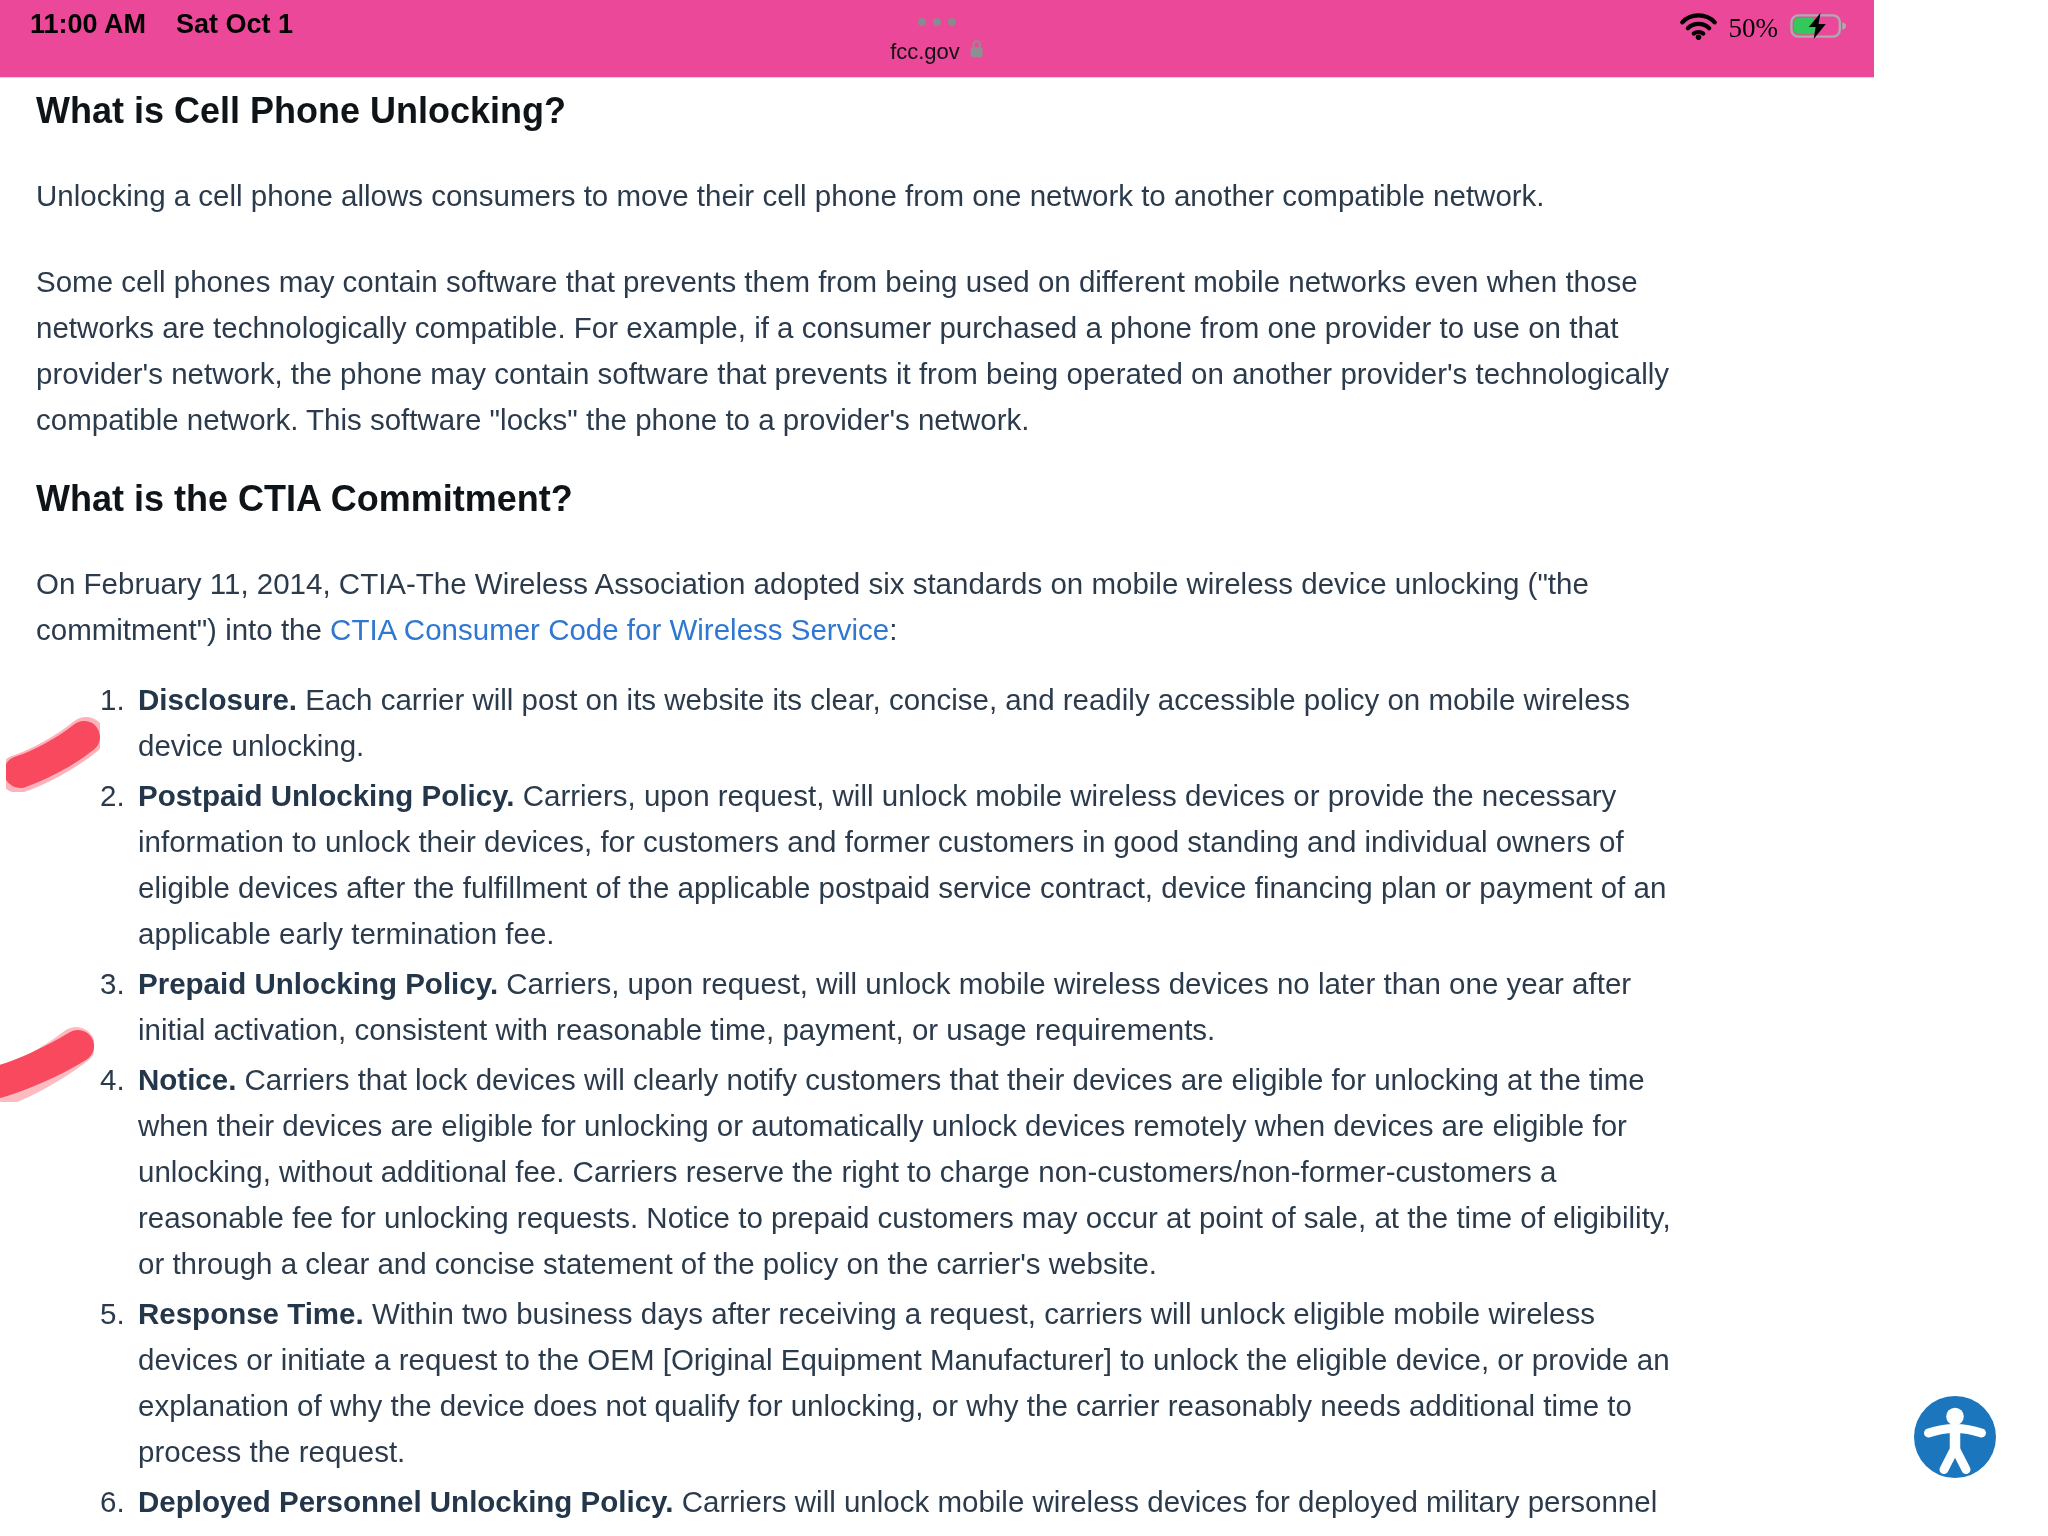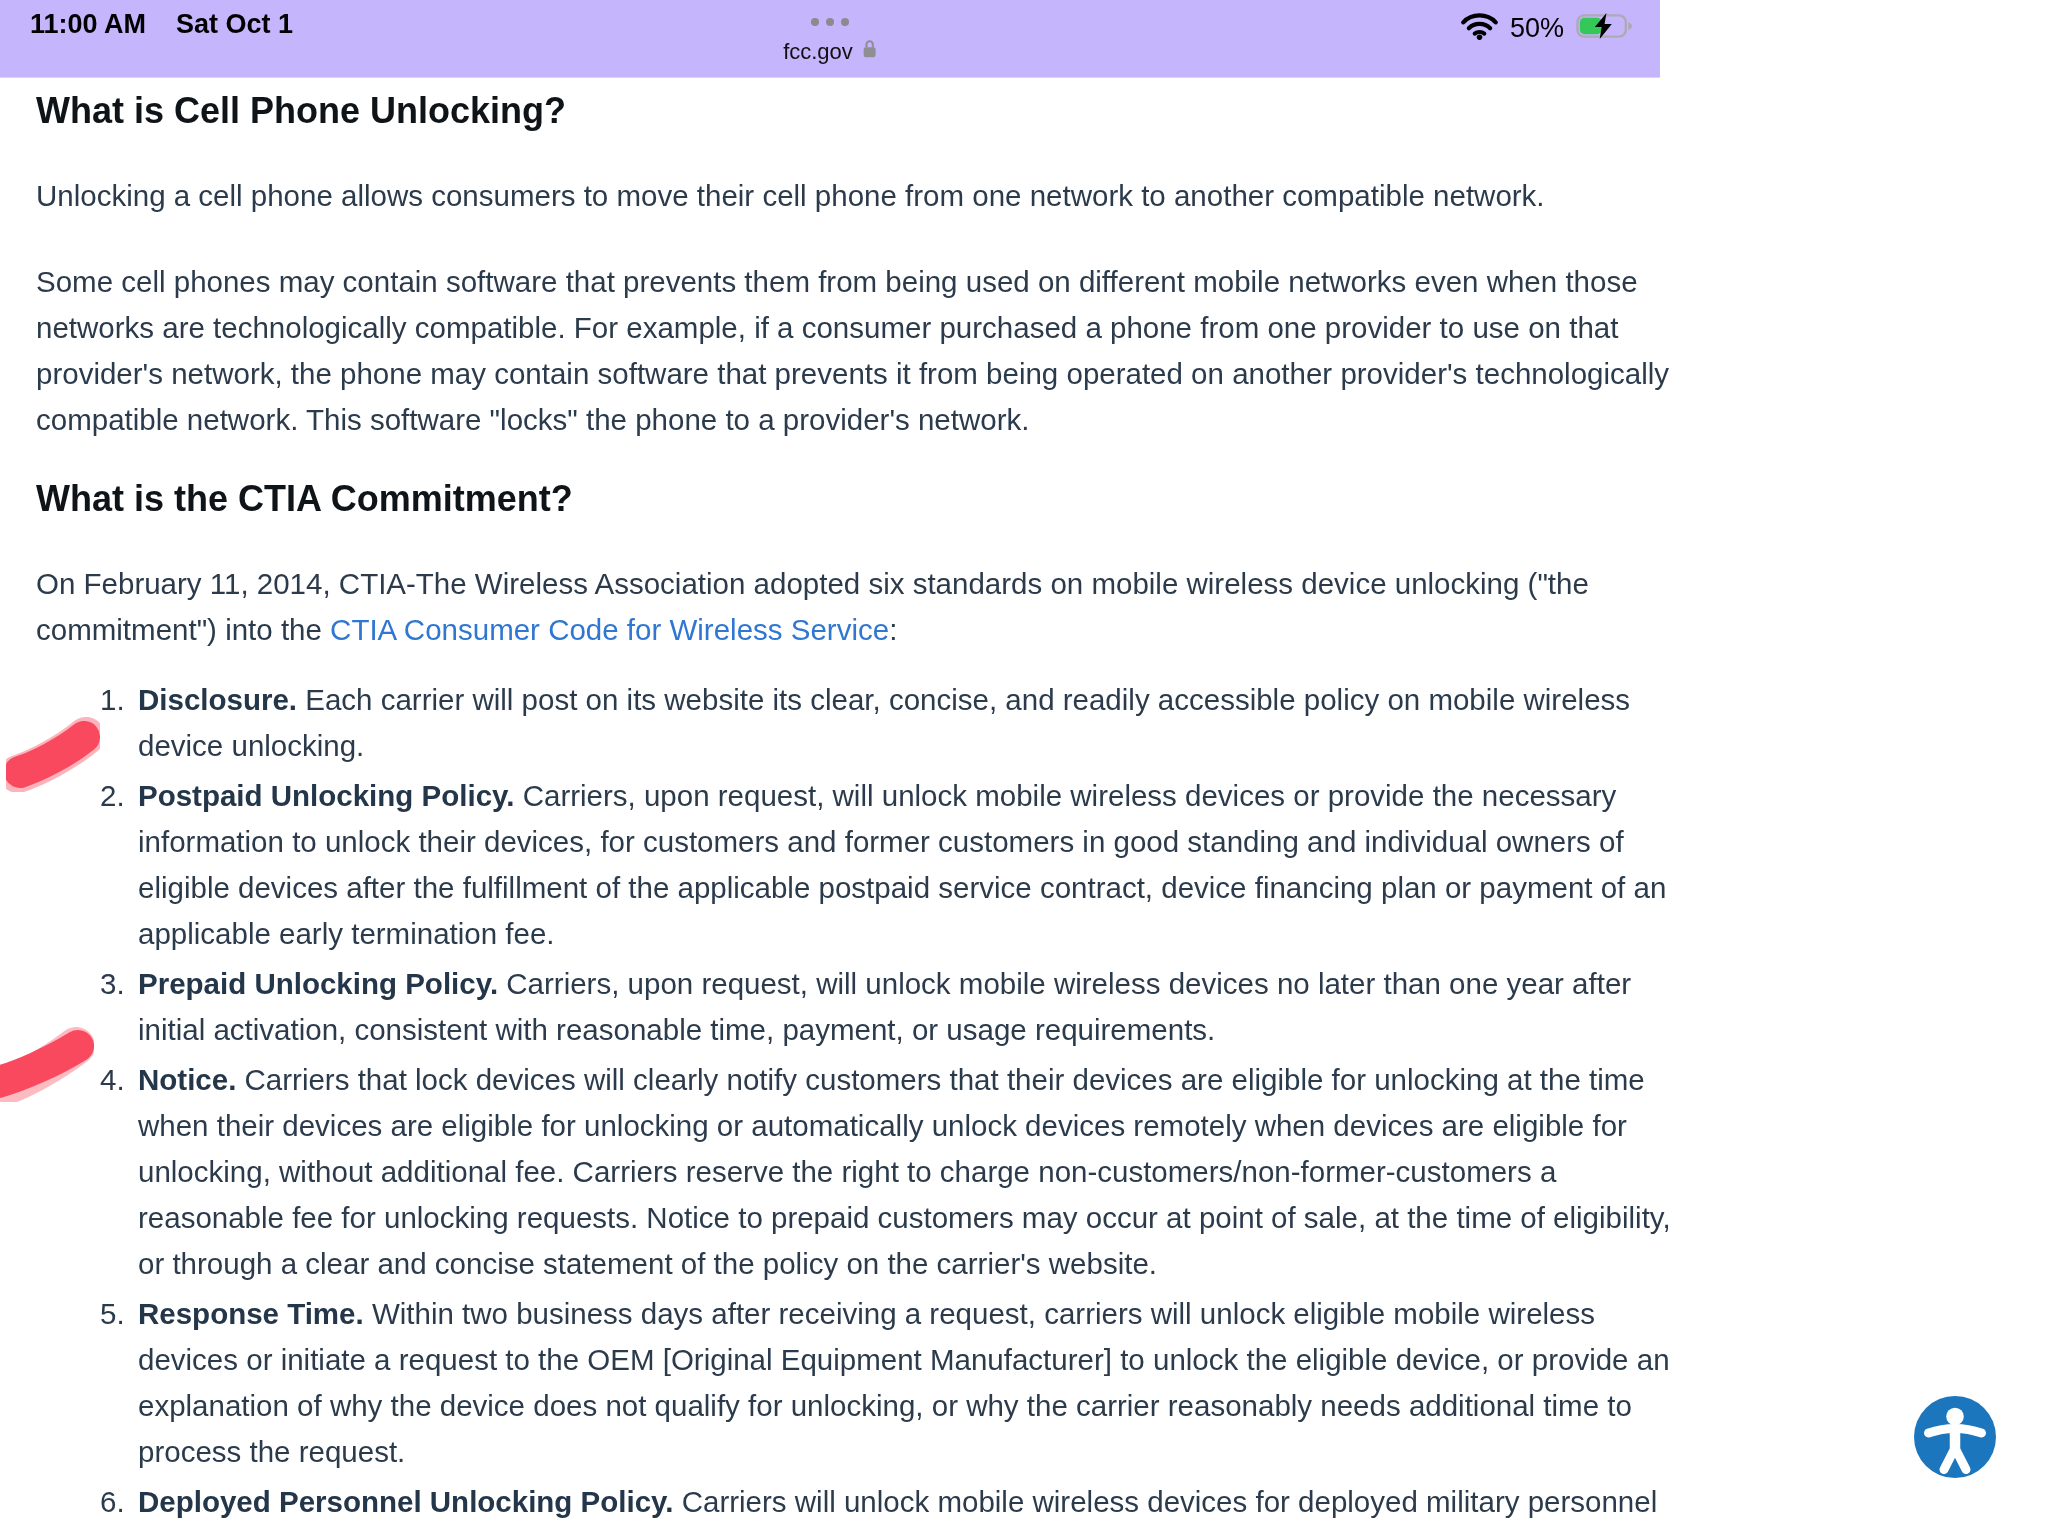--- a/index.html
+++ b/index.html
@@ -1,30 +1,30 @@
 <!DOCTYPE html>
 <html><head>
 <meta charset="utf-8">
 <style>
   * { margin:0; padding:0; box-sizing:border-box; }
   html,body { width:2048px; height:1536px; overflow:hidden; background:#fff;
               font-family:"Liberation Sans", sans-serif; }
 
   
-  .status-bar { position:absolute; top:0; left:0; width:1660px; height:78px;
-                background:#c4b5fd; border-bottom:1px solid #d9d9de; z-index:5; }
+  .status-bar { position:absolute; top:0; left:0; width:1874px; height:78px;
+                background:#ec4899; border-bottom:1px solid #d9d9de; z-index:5; }
   .sb-left { position:absolute; left:30px; top:9px; display:flex; gap:30px;
              font-size:27px; font-weight:700; color:#000; }
   .sb-center { position:absolute; left:0; right:0; top:0; text-align:center; }
   .tab-dots { position:absolute; left:50%; transform:translateX(-50%); top:18px;
               display:flex; gap:7px; }
   .tab-dots i { width:8px; height:8px; border-radius:50%; background:#8a8a8f; display:block; }
   .url-row { position:absolute; left:50%; transform:translateX(-50%); top:38px;
              display:flex; align-items:center; gap:9px; font-size:22px; color:#111; }
-  .sb-right { position:absolute; right:24px; top:12px; display:flex; align-items:center; gap:12px; }
+  .sb-right { position:absolute; right:24px; top:12px; display:flex; align-items:center; gap:12px;font-family:Liberation Serif, serif; }
   .sb-right .pct { font-size:27px; font-weight:500; color:#000; }
 
   
   .content { position:absolute; top:79px; left:0; width:1732px; padding:0 30px 0 36px;
              color:#2c3b4c; font-size:29.5px; line-height:46px; }
   h2.sec { font-size:36px; line-height:44px; font-weight:700; color:#0f1419; margin-top:10px; }
   h2.sec.second { margin-top:34px; }
   .content p { margin-top:40px; }
   a.link { color:#2f77d1; text-decoration:none; cursor:pointer; }
 

